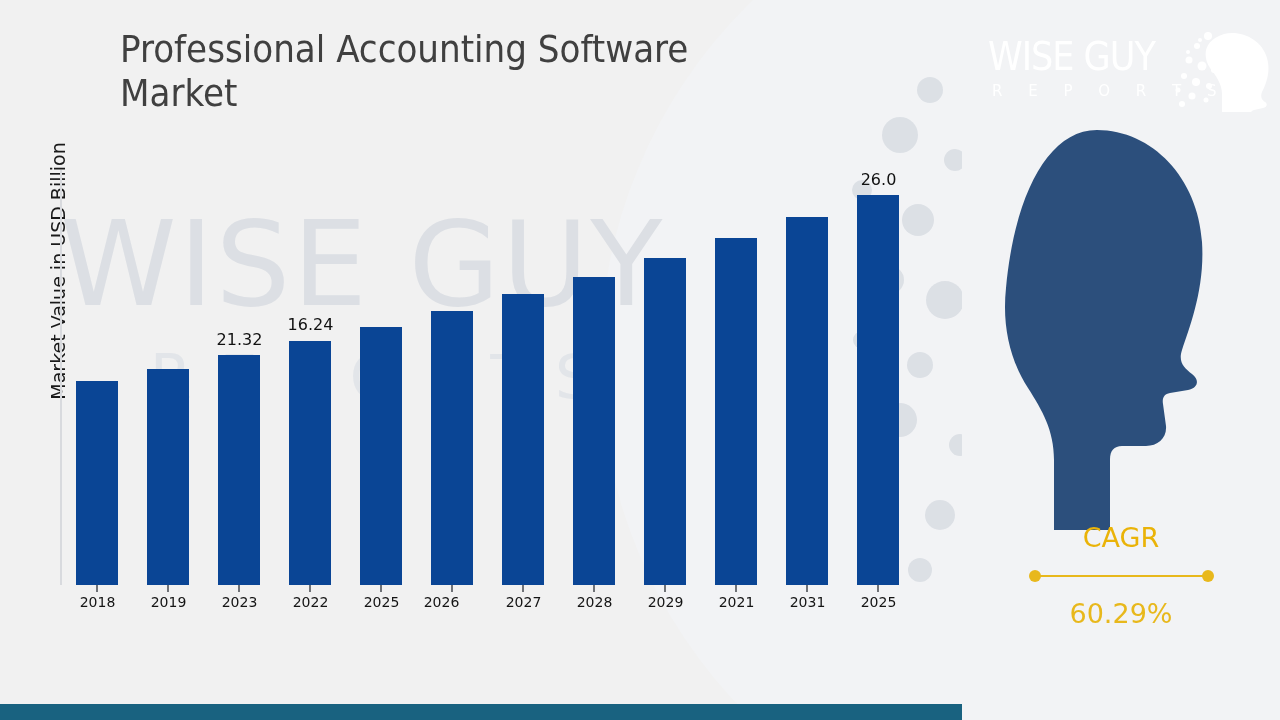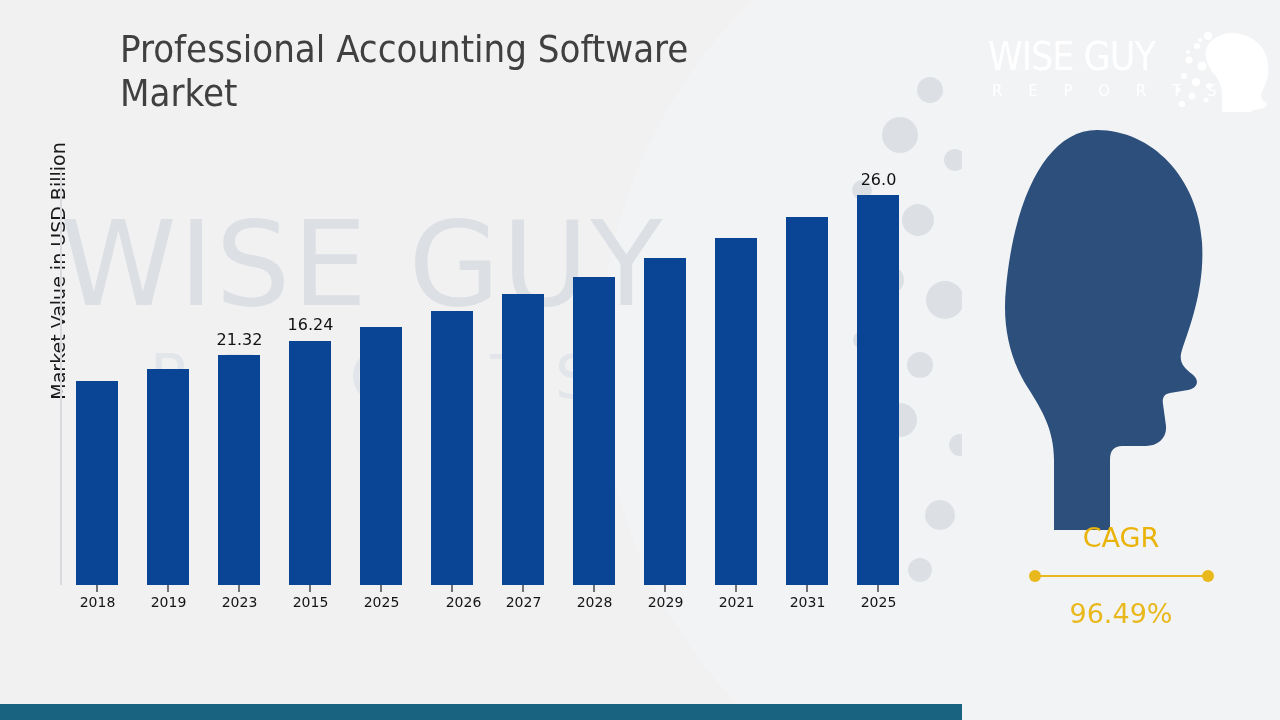--- a/index.html
+++ b/index.html
@@ -353,23 +353,23 @@
           <div class="bar" title="2032: 26" style="height: 390px; background: rgb(10, 69, 149);"></div>
           <div class="bar-label" style="bottom: 396px;">26.0</div>
           <div class="tick"></div>
         </div>
       </div>
 
     <div class="bottom-bar"></div>
   <div class="xtick-label" style="left: 62px;">2018</div>
       <div class="xtick-label" style="left: 133px;">2019</div>
       <div class="xtick-label" style="left: 204px;">2023</div>
-      <div class="xtick-label" style="left: 275px;">2015</div>
+      <div class="xtick-label" style="left: 275px;">2022</div>
       <div class="xtick-label" style="left: 346px;">2025</div>
-      <div class="xtick-label" style="left: 428px;">2026</div>
+      <div class="xtick-label" style="left: 406px;">2026</div>
       <div class="xtick-label" style="left: 488px;">2027</div>
       <div class="xtick-label" style="left: 559px;">2028</div>
       <div class="xtick-label" style="left: 630px;">2029</div>
       <div class="xtick-label" style="left: 701px;">2021</div>
       <div class="xtick-label" style="left: 772px;">2031</div>
       <div class="xtick-label" style="left: 843px;">2025</div>
     </div>
 
   <div class="right-panel">
     <div class="arc"></div>
@@ -413,16 +413,16 @@
       </svg>
     </div>
 
     <div class="cagr-block">
       <div class="cagr-title">CAGR</div>
       <div class="cagr-rule">
         <span class="dot l"></span>
         <span class="line"></span>
         <span class="dot r"></span>
       </div>
-      <div class="cagr-value">96.49%</div>
+      <div class="cagr-value">60.29%</div>
     </div>
   </div>
 </div>
 
 </body></html>

